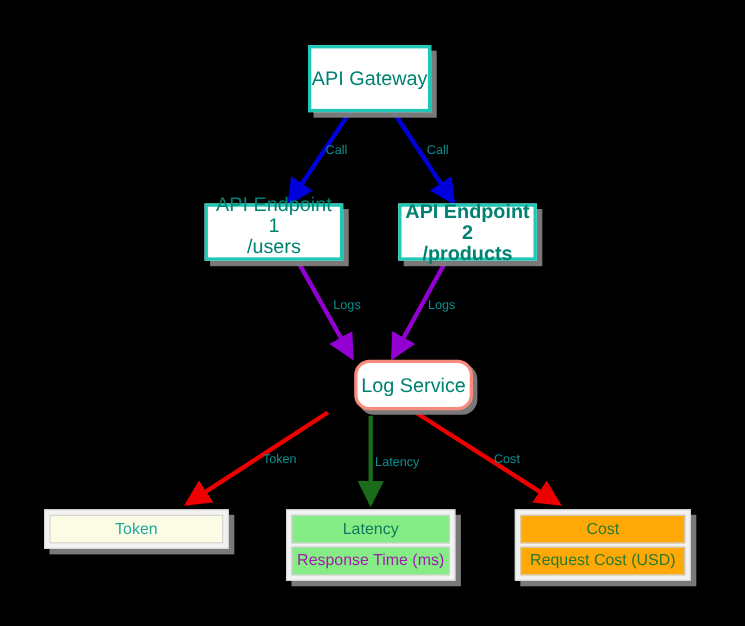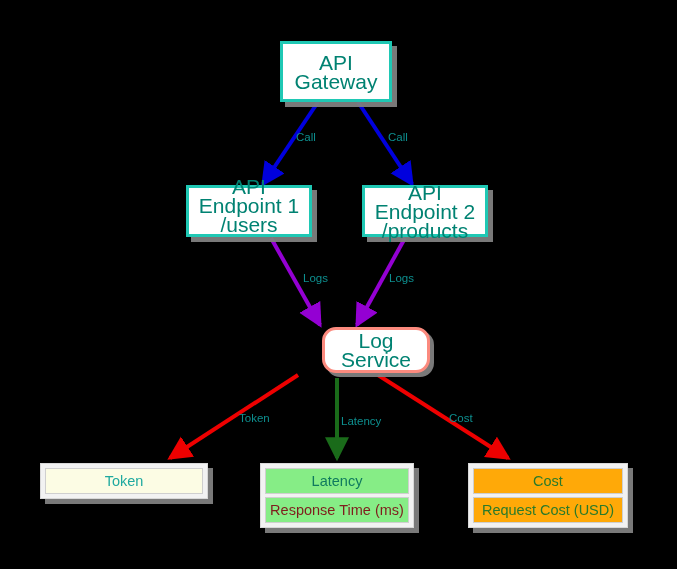--- a/index.html
+++ b/index.html
@@ -30,21 +30,21 @@
   .node {
     position: absolute;
     box-sizing: border-box;
     background: #ffffff;
     border: 3px solid #1fc8b4;
     display: flex;
     align-items: center;
     justify-content: center;
     text-align: center;
     color: #008272;
-    font-size: 21px;
+    font-size: 18px;
     line-height: 19px;
     box-shadow: 5px 5px 0 0 rgba(128,128,128,0.95);
     z-index: 5;
   }
   .node.rounded {
     border-color: #fb8a7e;
     border-radius: 14px;
     box-shadow: 4px 4px 0 0 rgba(128,128,128,0.95);
     margin-left: 39px;
   }
@@ -67,21 +67,21 @@
     align-items: center;
     justify-content: center;
     font-size: 14.5px;
     border: 1px solid #cfcfcf;
   }
   .tbl .row + .row { margin-top: 3px; }
 
   .tbl-token .row { background: #fcfce4; color: #1fa9a0; }
   .tbl-token .row.sub { color: #0f8a72; }
 
-  .tbl-latency .row { background: #86ed86; color: #7f1d1d; }
+  .tbl-latency .row { background: #86ed86; color: #a21caf; }
   .tbl-latency .row.head { color: #0f7a5e; }
 
   .tbl-cost .row { background: #ffa908; color: #2a7a2a; }
 
   .elabel {
     position: absolute;
     color: #0d8f8f;
     font-size: 11.5px;
     font-family: "Liberation Sans", sans-serif;
     z-index: 6;
@@ -126,21 +126,21 @@
 
   <div class="node" style="left:280px; top:41px; width:112px; height:61px;">
     <span class="label">API Gateway</span>
   </div>
 
   <div class="node" style="left:186px; top:185px; width:126px; height:52px;align-items:flex-end;">
     <span class="label">API Endpoint 1
 /users</span>
   </div>
 
-  <div class="node" style="left:362px; top:185px; width:126px; height:52px;">
+  <div class="node" style="left:362px; top:185px; width:126px; height:52px;font-weight:bold;">
     <span class="label">API Endpoint 2
 /products</span>
   </div>
 
   <div class="node rounded" style="left:283px; top:327px; width:108px; height:46px;">
     <span class="label">Log Service</span>
   </div>
 
   <div class="tbl tbl-token" style="left:40px; top:463px; width:168px;">
     <div class="row head">Token</div>

